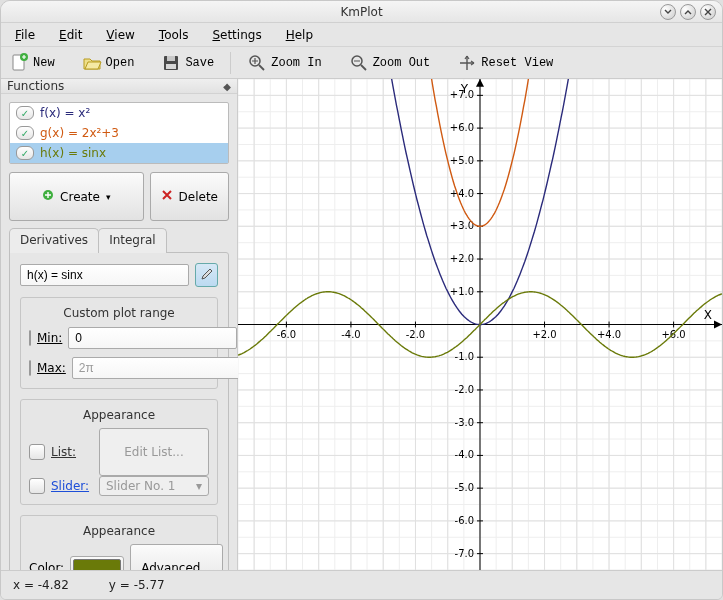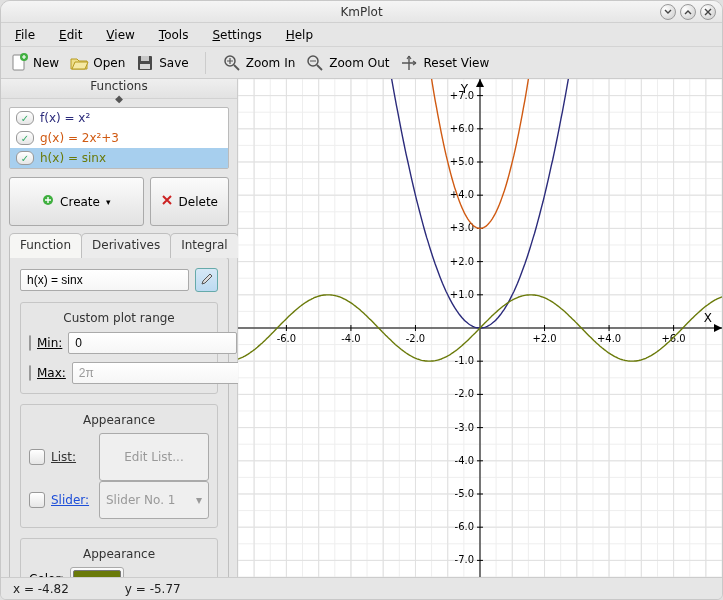--- a/index.html
+++ b/index.html
@@ -50,38 +50,37 @@
     background: #e6e6e6; border-bottom: 1px solid #d4d4d4;
   }
   .menubar span { padding: 2px 6px; cursor: default; }
   .menubar span u { text-decoration: underline; }
   
   .toolbar {
     height: 32px; display: flex; align-items: center;
     gap: 14px; padding: 2px 8px;
     background: #e6e6e6; border-bottom: 1px solid #ccc;
   }
-  .tb-group { display: flex; align-items: flex-start; gap: 10px; }
+  .tb-group { display: flex; align-items: flex-start; gap: 27px; font-family: Liberation Mono, monospace; }
   .tb-item { display: flex; align-items: center; gap: 4px; cursor: default; }
   .tb-icon { width: 20px; height: 20px; display:flex; align-items:center; justify-content:center; }
   .tb-sep { width: 1px; height: 22px; background: #ccc; margin: 0 2px; }
   
   .main { flex: 1; display: flex; overflow: hidden; }
   .sidebar {
     width: 237px; background: #e6e6e6;
     border-right: 1px solid #ccc;
     display: flex; flex-direction: column;
     padding-bottom: 6px;
   }
   .functions-hd {
     height: 20px; display: flex; align-items: center; justify-content: space-between;
     padding: 0 6px; font-size: 12px; color: #333;
     background: linear-gradient(#efefef,#e2e2e2);
     border-bottom: 1px solid #d2d2d2;
-    flex-direction: column;
   }
   .fn-list {
     margin: 8px; background: #fff; border: 1px solid #bbb;
     border-radius: 2px;
   }
   .fn-row {
     display: flex; align-items: center; gap: 6px;
     padding: 3px 6px;
   }
   .fn-row.sel { background: #a7cfee; }
@@ -142,34 +141,34 @@
   }
   .chk {
     width: 16px; height: 16px; border: 1px solid #999; border-radius: 3px;
     background: linear-gradient(#fff,#e6e6e6);
   }
   .smalllbl { width: 42px; text-decoration: underline; }
   .disabled { color: #999; }
   .disabled .btn, .disabled .text-input, .disabled .combo { color:#999; background: #efefef; }
   .combo {
     flex: 1; border: 1px solid #aaa; border-radius: 3px;
-    background: linear-gradient(#fbfbfb,#e2e2e2); height: 38px;
+    background: linear-gradient(#fbfbfb,#e2e2e2); height: 20px;
     padding: 2px 6px; font-size: 12px; color: #888;
     display: flex; justify-content: space-between; align-items: center;
   }
   .swatch {
     width: 48px; height: 18px; border: 1px solid #777; border-radius: 2px;
     background: #6a7a09;
   }
   .plot-area {
     flex: 1; background: #fff; position: relative;
   }
   .statusbar {
-    height: 22px; display: flex; align-items: center;
-    gap: 56px; padding: 0 12px;
+    height: 29px; display: flex; align-items: center;
+    gap: 40px; padding: 0 12px;
     border-top: 1px solid #ccc;
     background: #e6e6e6; font-size: 12px; color: #222;
   }
   svg.plot { width: 100%; height: 100%; display: block; }
 </style>
 </head>
 <body>
 
 <div class="window">
 
@@ -300,21 +299,20 @@
         </div>
         <div class="btn">
           <span><svg width="12" height="12">
                 <path d="M2 2l8 8M10 2l-8 8" stroke="#c22" stroke-width="2"></path>
               </svg></span>
           <span>Delete</span>
         </div>
       </div>
 
       <div class="tabs">
-        <div class="tab active">Function</div>
         <div class="tab">Derivatives</div>
         <div class="tab">Integral</div>
       </div>
 
       <div class="tab-panel">
         <div class="row">
           <input class="text-input" value="h(x) = sinx" style="">
           <div class="sqbtn on">
               <span><svg width="14" height="14">
                   <path d="M2 12l1-3 7-7 2 2-7 7-3 1z" fill="#ddd" stroke="#555"></path>
@@ -363,20 +361,21 @@
           </div>
         </div>
 
         <div class="groupbox">
           <div class="caption">Appearance</div>
           <div class="row">
             <span>Color:</span>
             <div class="btn" style="padding:2px;">
                 <div class="swatch" id="color-swatch" style="background: rgb(106, 122, 9);"></div>
               </div>
+            <div class="btn">Advanced...</div>
           </div>
         </div>
       </div>
     </div>
 
     <div class="plot-area">
       <svg class="plot" id="plot-svg" preserveAspectRatio="none" viewBox="0 0 485 500">
           <line x1="0" y1="0" x2="0" y2="500" stroke="#eee"></line>
           <line x1="16.166666666666668" y1="0" x2="16.166666666666668" y2="500" stroke="#eee"></line>
           <line x1="32.333333333333336" y1="0" x2="32.333333333333336" y2="500" stroke="#eee"></line>

